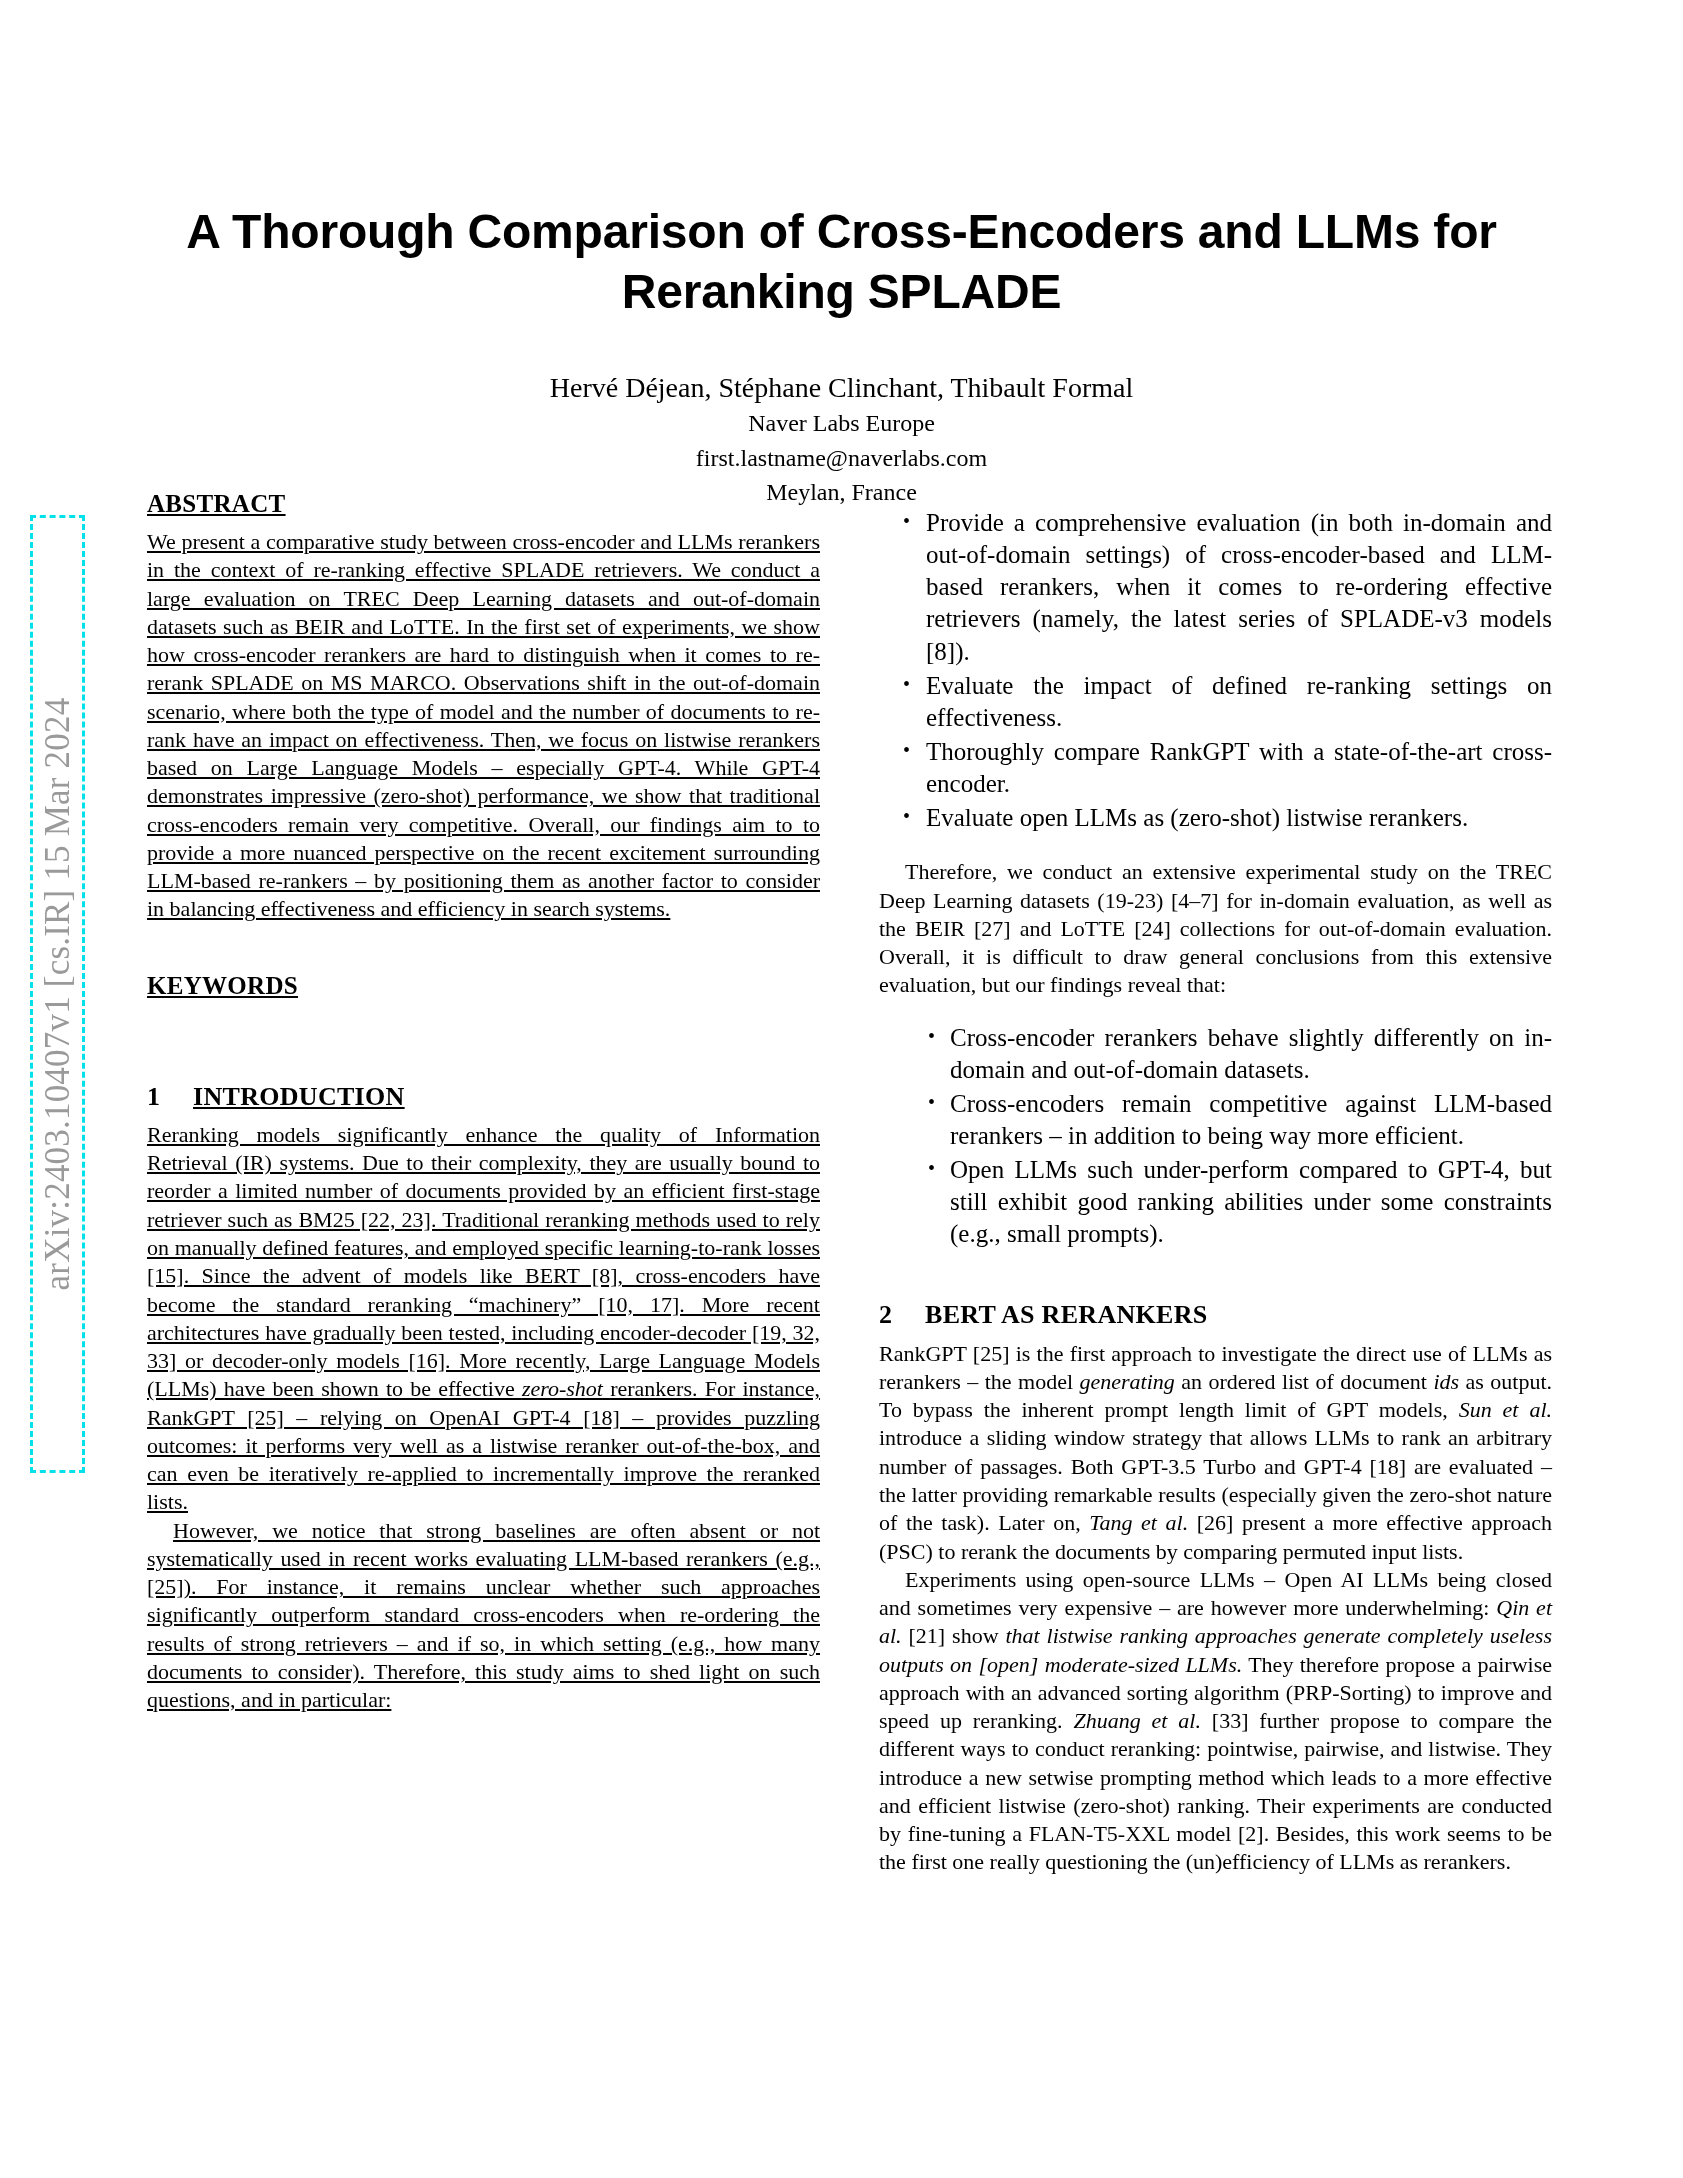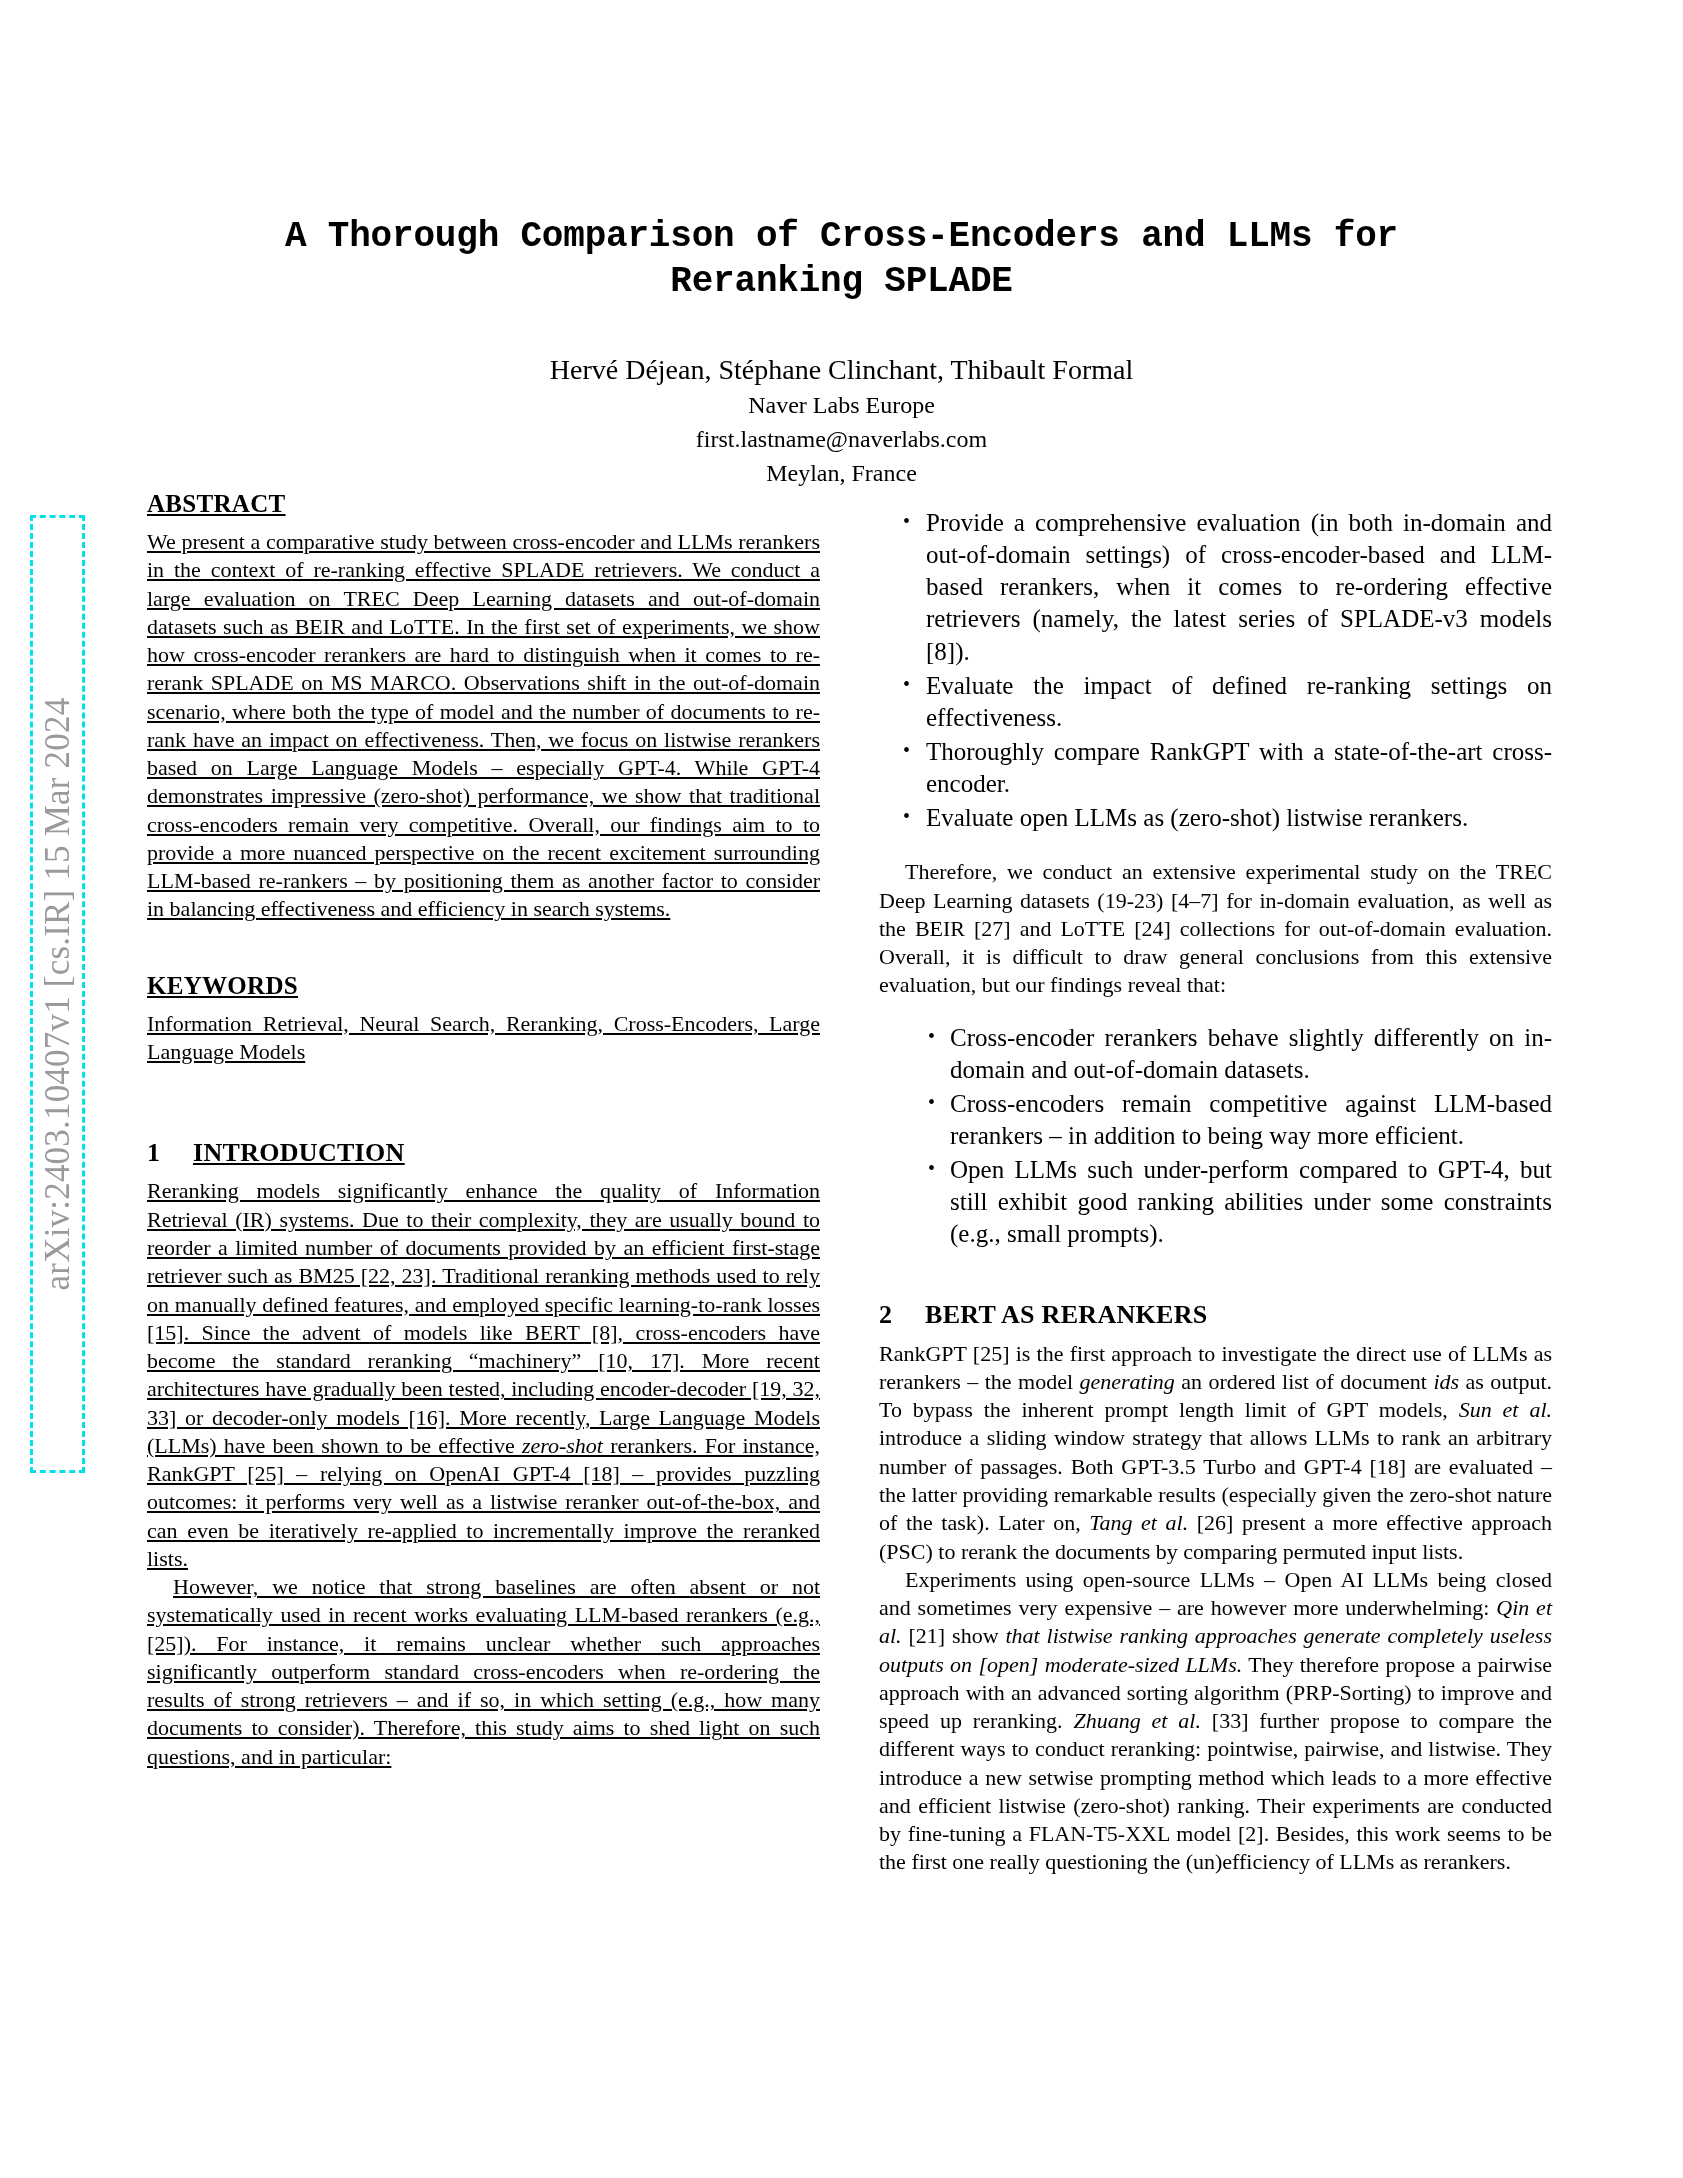--- a/index.html
+++ b/index.html
@@ -50,26 +50,26 @@
 
   
   #title-block {
     position: absolute;
     left: 178px;
     top: 198px;
     width: 1327px;
     text-align: center;
   }
   #paper-title {
-    font-family: Liberation Mono, monospace;
+    font-family: Liberation Sans, sans-serif;
     font-weight: bold;
-    font-size: 36px;
+    font-size: 48px;
     line-height: 1.26;
     letter-spacing: -0.2px;
-    margin: 16px;
+    margin: 4px;
     font-stretch: condensed;
   }
   #authors {
     margin-top: 46px;
     font-size: 28px;
     line-height: 1.34;
   }
   #email, #affiliation, #location {
     font-size: 24px;
     line-height: 1.42;
@@ -174,21 +174,20 @@
   </div>
 
   <div id="col-left">
 
     <h2 class="sec-head">ABSTRACT</h2>
     <p class="body">We present a comparative study between cross-encoder and LLMs rerankers in the context of re-ranking effective SPLADE retrievers. We conduct a large evaluation on TREC Deep Learning datasets and out-of-domain datasets such as BEIR and LoTTE. In the first set of experiments, we show how cross-encoder rerankers are hard to distinguish when it comes to re-rerank SPLADE on MS MARCO. Observations shift in the out-of-domain scenario, where both the type of model and the number of documents to re-rank have an impact on effectiveness. Then, we focus on listwise rerankers based on Large Language Models – especially GPT-4. While GPT-4 demonstrates impressive (zero-shot) performance, we show that traditional cross-encoders remain very competitive. Overall, our findings aim to to provide a more nuanced perspective on the recent excitement surrounding LLM-based re-rankers – by positioning them as another factor to consider in balancing effectiveness and efficiency in search systems.</p>
 
     <div class="blk-gap"></div>
 
     <h2 class="sec-head">KEYWORDS</h2>
-    <p class="body">Information Retrieval, Neural Search, Reranking, Cross-Encoders, Large Language Models</p>
 
     <div class="blk-gap-lg"></div>
 
     <h2 class="sec-head numbered">
       <span class="num">1</span><span>INTRODUCTION</span>
     </h2>
     <p class="body"><span>Reranking models significantly enhance the quality of Information Retrieval (IR) systems. Due to their complexity, they are usually bound to reorder a limited number of documents provided by an efficient first-stage retriever such as BM25 [22, 23]. Traditional reranking methods used to rely on manually defined features, and employed specific learning-to-rank losses [15]. Since the advent of models like BERT [8], cross-encoders have become the standard reranking “machinery” [10, 17]. More recent architectures have gradually been tested, including encoder-decoder [19, 32, 33] or decoder-only models [16]. More recently, Large Language Models (LLMs) have been shown to be effective </span><em>zero-shot</em><span> rerankers. For instance, RankGPT [25] – relying on OpenAI GPT-4 [18] – provides puzzling outcomes: it performs very well as a listwise reranker out-of-the-box, and can even be iteratively re-applied to incrementally improve the reranked lists.</span></p>
     <p class="body">However, we notice that strong baselines are often absent or not systematically used in recent works evaluating LLM-based rerankers (e.g., [25]). For instance, it remains unclear whether such approaches significantly outperform standard cross-encoders when re-ordering the results of strong retrievers – and if so, in which setting (e.g., how many documents to consider). Therefore, this study aims to shed light on such questions, and in particular:</p>
 
   </div>

